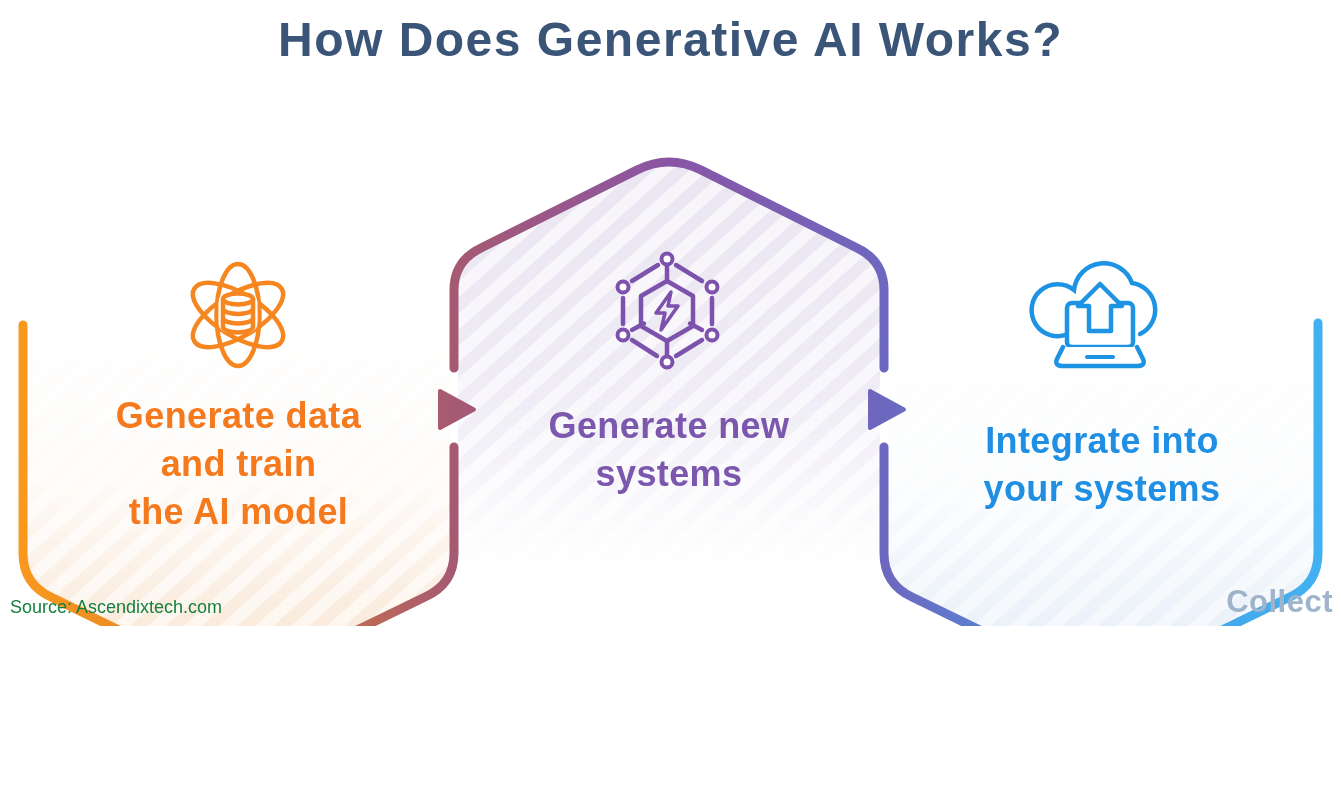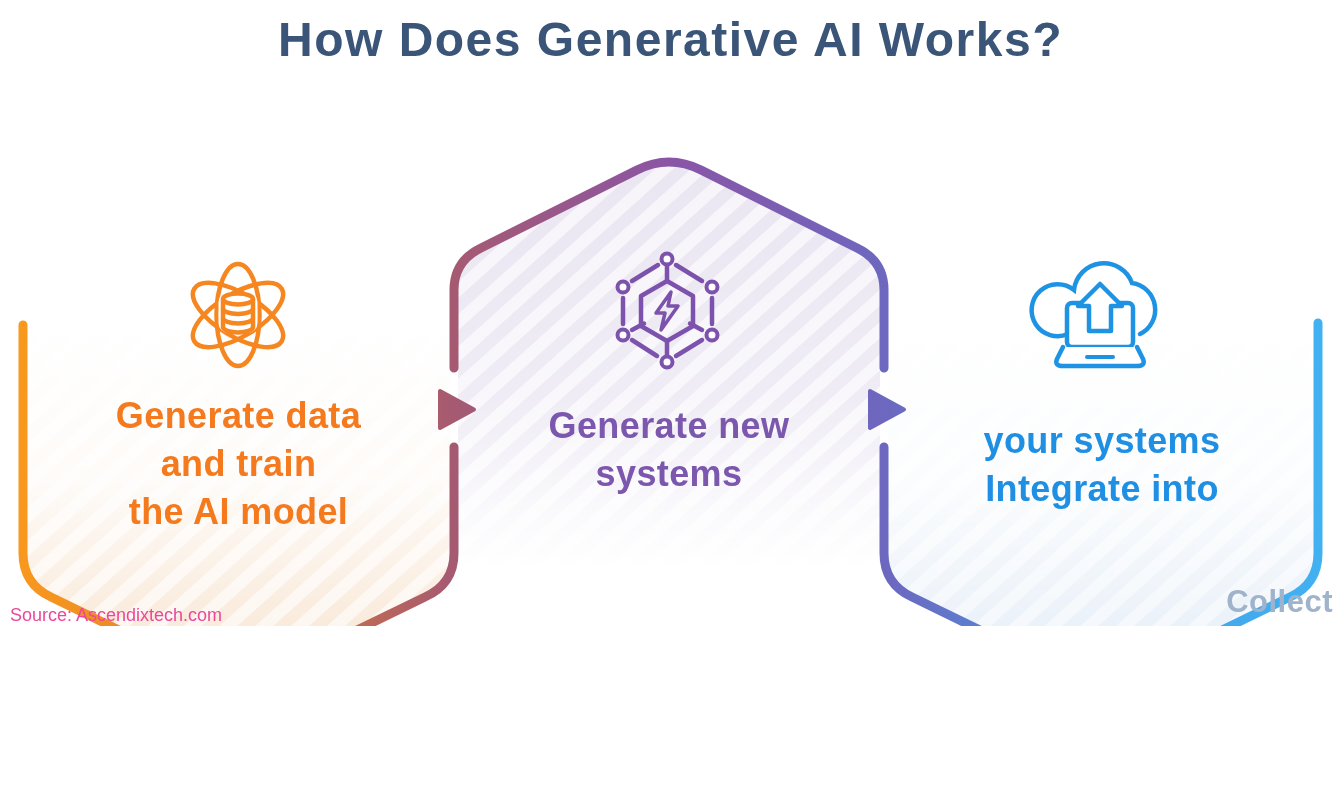--- a/index.html
+++ b/index.html
@@ -26,23 +26,23 @@
     font-weight:700;
     font-size:36px;
     line-height:48px;
     letter-spacing:0.4px;
   }
   .step-label-1{left:23px;top:392px;width:431px;color:#F5791D;}
   .step-label-2{left:454px;top:402px;width:430px;color:#7B57AE;}
   .step-label-3{left:886px;top:417px;width:432px;color:#1F8FE3;}
   .source{
     position:absolute;
-    left:10px;bottom:0;
+    left:10px;bottom:8px;
     font-size:18px;
-    color:#ec4899;
+    color:#15803d;
   }
   .source span{margin-right:4px;}
   .brand-logo{
     position:absolute;
     right:8px;bottom:6px;
     font-size:31px;
     font-weight:700;
     letter-spacing:0.5px;
     color:#9FB3CB;
   }
@@ -167,22 +167,22 @@
   <div class="step-label step-label-1">
     <div>Generate data</div>
     <div>and train</div>
     <div>the AI model</div>
   </div>
   <div class="step-label step-label-2">
     <div>Generate new</div>
     <div>systems</div>
   </div>
   <div class="step-label step-label-3">
+    <div>Integrate into</div>
     <div>your systems</div>
-    <div>Integrate into</div>
   </div>
 
   <div class="source">
     <span>Source:</span><span>Ascendixtech.com</span>
   </div>
   <div class="brand-logo">Collect</div>
 
 </div>
 
 </body></html>

